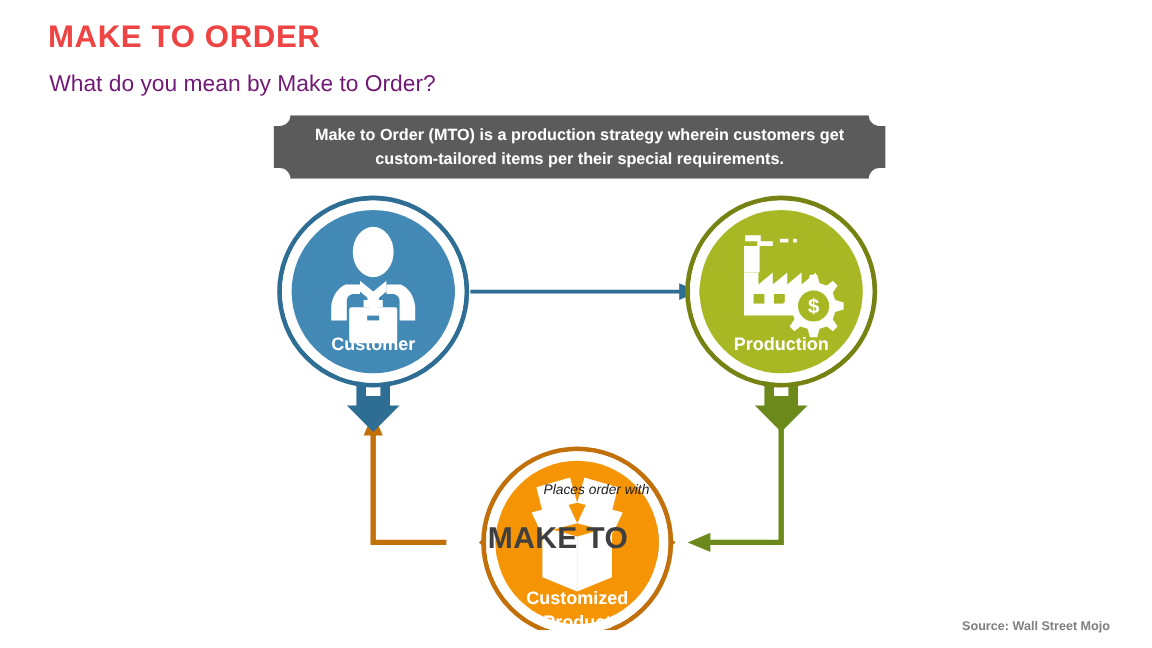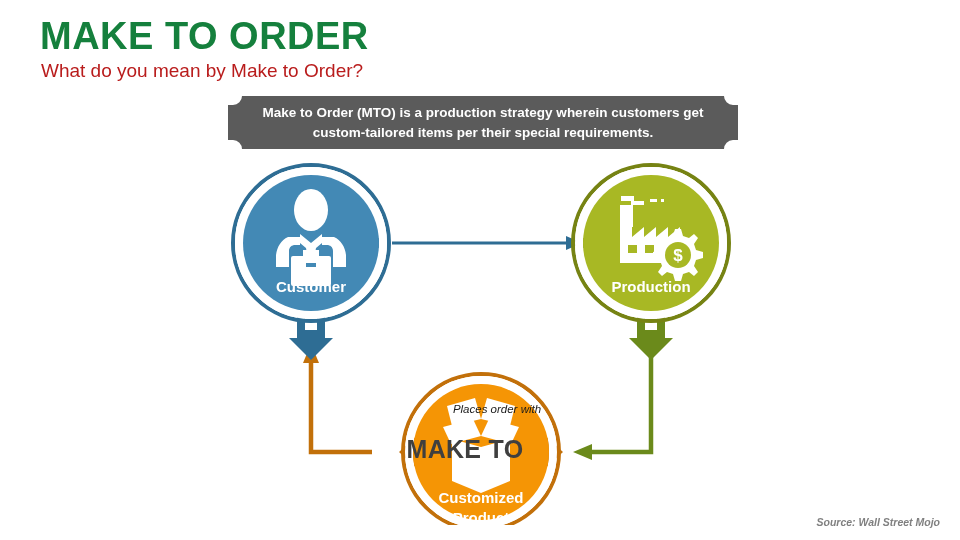--- a/index.html
+++ b/index.html
@@ -5,26 +5,26 @@
   html,body{margin:0;padding:0;}
   body{
     width:960px;height:540px;
     background:#ffffff;
     font-family:"Liberation Sans", sans-serif;
     overflow:hidden;
     position:relative;
   }
   #page-title{
     position:absolute; left:40px; top:15px;
-    font-size:38px; font-weight:bold; letter-spacing:.5px;
-    color:#15803d;
+    font-size:26px; font-weight:bold; letter-spacing:.5px;
+    color:#ef4444;
   }
   #page-subtitle{
     position:absolute; left:41px; top:60px;
-    font-size:19px; color:#b91c1c; font-weight:normal;
+    font-size:19px; color:#701a75; font-weight:normal;
   }
   #banner-wrap{
     position:absolute; left:228px; top:96px;
     width:510px; height:53px;
   }
   #banner-shape{position:absolute;inset:0;}
   #banner-text{
     position:absolute; inset:0;
     display:flex; align-items:center; justify-content:center;
     text-align:center; color:#ffffff;
@@ -36,22 +36,22 @@
     position:absolute; left:380px; top:280px; width:170px;
     text-align:center; color:#3f3f3f; font-weight:bold;
     font-size:25px; line-height:1.18; letter-spacing:.3px;
   }
   .edge-label{
     position:absolute; text-align:center; color:#1a1a1a;
     font-size:11.5px; font-style:italic; line-height:1.35;
   }
   #label-places{ left:412px; top:203px; width:170px;margin-top:44px; }
   #source-note{
-    position:absolute; right:20px; bottom:12px;
-    font-size:10.5px; font-style:italic; font-weight:bold; color:#808080;
+    position:absolute; right:35px; bottom:12px;
+    font-size:10.5px; font-weight:bold; color:#808080;
   }
 </style>
 </head>
 <body>
 
 <div id="page-title">MAKE TO ORDER</div>
 <div id="page-subtitle">What do you mean by Make to Order?</div>
 
 <div id="banner-wrap">
   <svg id="banner-shape" viewBox="0 0 510 53" preserveAspectRatio="none">

